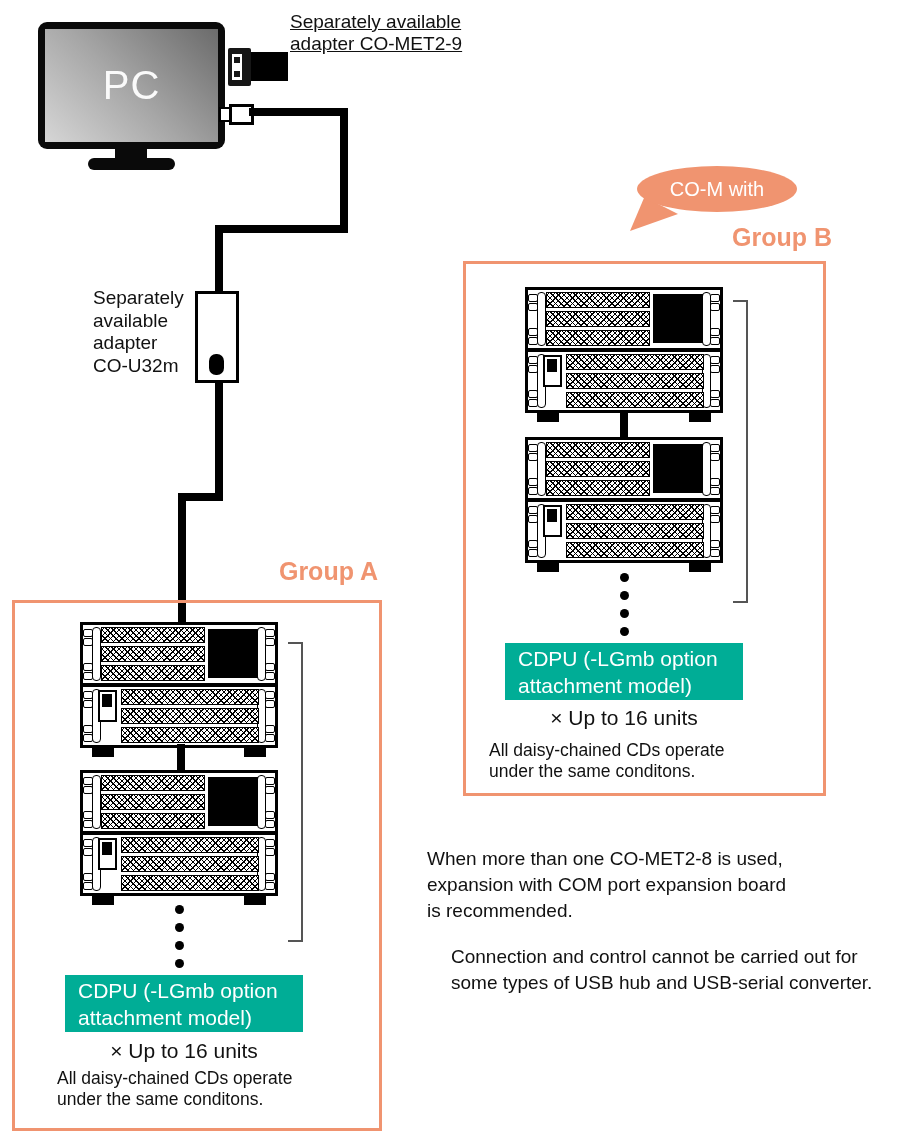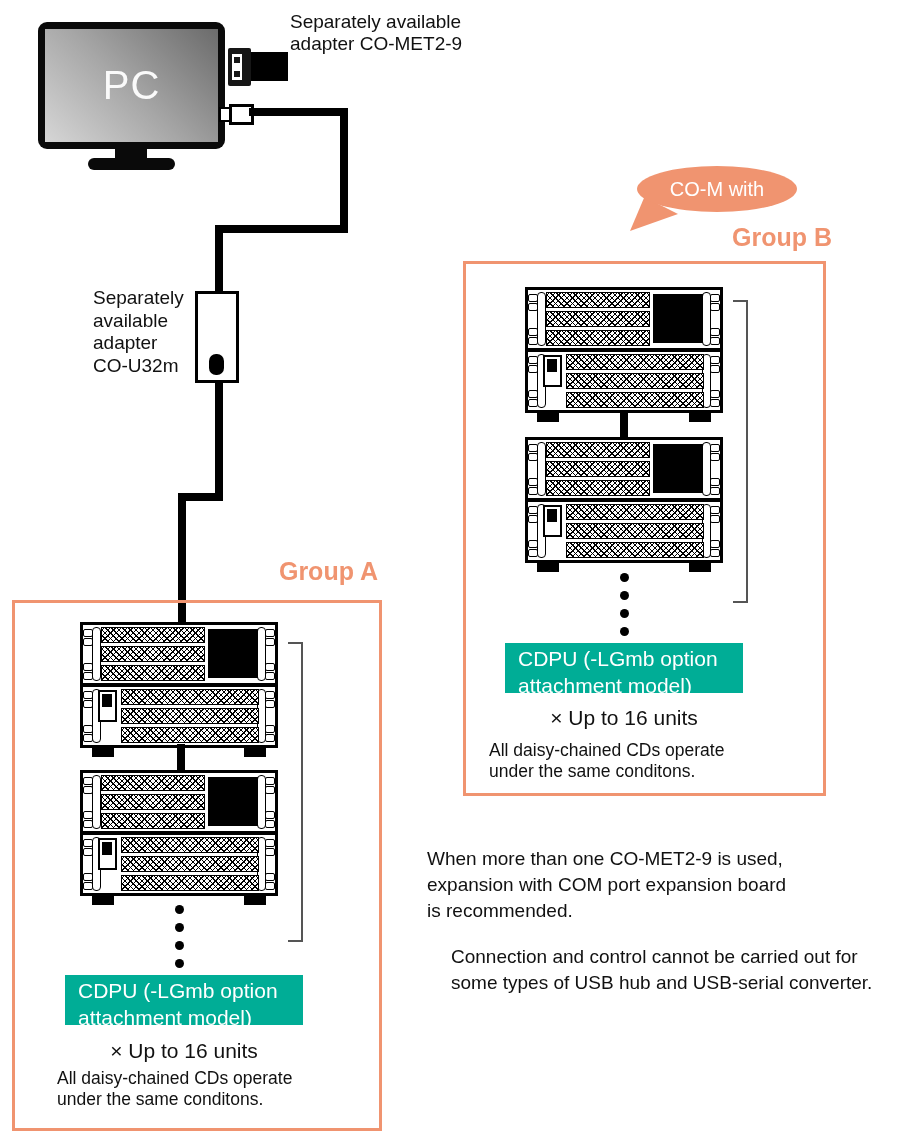--- a/index.html
+++ b/index.html
@@ -68,21 +68,21 @@
   .switch i{position:absolute; left:2px; top:2px; width:10px; height:13px; background:#000; display:block;}
   .foot{position:absolute; top:126px; width:22px; height:9px; background:#000;}
   .fl{left:12px;} .fr{right:12px;}
 
   
   .bracket{position:absolute; width:15px; border:2px solid #555; border-left:none; box-sizing:border-box;}
   .dot{position:absolute; width:9px; height:9px; border-radius:50%; background:#000;}
 
   
   .lbl{font-size:19px; line-height:22px; color:#111;}
-  .cdpu{width:238px; height:50px; background:var(--teal); color:#fff; font-size:21px; line-height:27px;
+  .cdpu{width:238px; height:57px; background:var(--teal); color:#fff; font-size:21px; line-height:27px;
         padding:2px 0 0 13px; box-sizing:border-box;}
   .upto{width:238px; text-align:center; font-size:21px; color:#111;}
   .smallnote{font-size:17.5px; line-height:21px; color:#111;}
   .footnote{font-size:19px; line-height:26px; color:#111;}
 </style>
 </head>
 <body>
 
 <div class="canvas">
 
@@ -91,21 +91,21 @@
       <span class="pc-text">PC</span>
     </div>
   </div>
   <div class="abs stand-neck"></div>
   <div class="abs stand-base"></div>
 
   <div class="abs vga-face">
       <i class="vga-plate"></i>
     </div>
   <div class="abs vga-body"></div>
-  <div class="abs lbl pre" style="left:290px; top:11px;">Separately available
+  <div class="abs lbl pre" style="left:290px; top:11px;text-decoration:underline;">Separately available
 adapter CO-MET2-9</div>
 
   <div class="abs usb-a"></div>
   <div class="abs usb-b"></div>
 
   <div class="cable" style="left:249px; top:108px; width:99px; height:8px;"></div>
   <div class="cable" style="left:340px; top:108px; width:8px;  height:125px;"></div>
   <div class="cable" style="left:215px; top:225px; width:133px; height:8px;"></div>
   <div class="cable" style="left:215px; top:225px; width:8px;  height:68px;"></div>
 
@@ -307,19 +307,19 @@
   <div class="dot" style="left:620px; top:591px;"></div>
   <div class="dot" style="left:620px; top:609px;"></div>
   <div class="dot" style="left:620px; top:627px;"></div>
 
   <div class="abs cdpu pre" style="left:505px; top:643px;">CDPU (-LGmb option
 attachment model)</div>
   <div class="abs upto" style="left:505px; top:706px;">× Up to 16 units</div>
   <div class="abs smallnote pre" style="left:489px; top:740px;">All daisy-chained CDs operate
 under the same conditons.</div>
 
-  <div class="abs footnote pre" style="left:427px; top:846px;">When more than one CO-MET2-9 is used,
+  <div class="abs footnote pre" style="left:427px; top:846px;">When more than one CO-MET2-8 is used,
 expansion with COM port expansion board
 is recommended.</div>
   <div class="abs footnote pre" style="left:427px; top:944px;margin-left:24px;">Connection and control cannot be carried out for
 some types of USB hub and USB-serial converter.</div>
 
 </div>
 
 </body></html>

